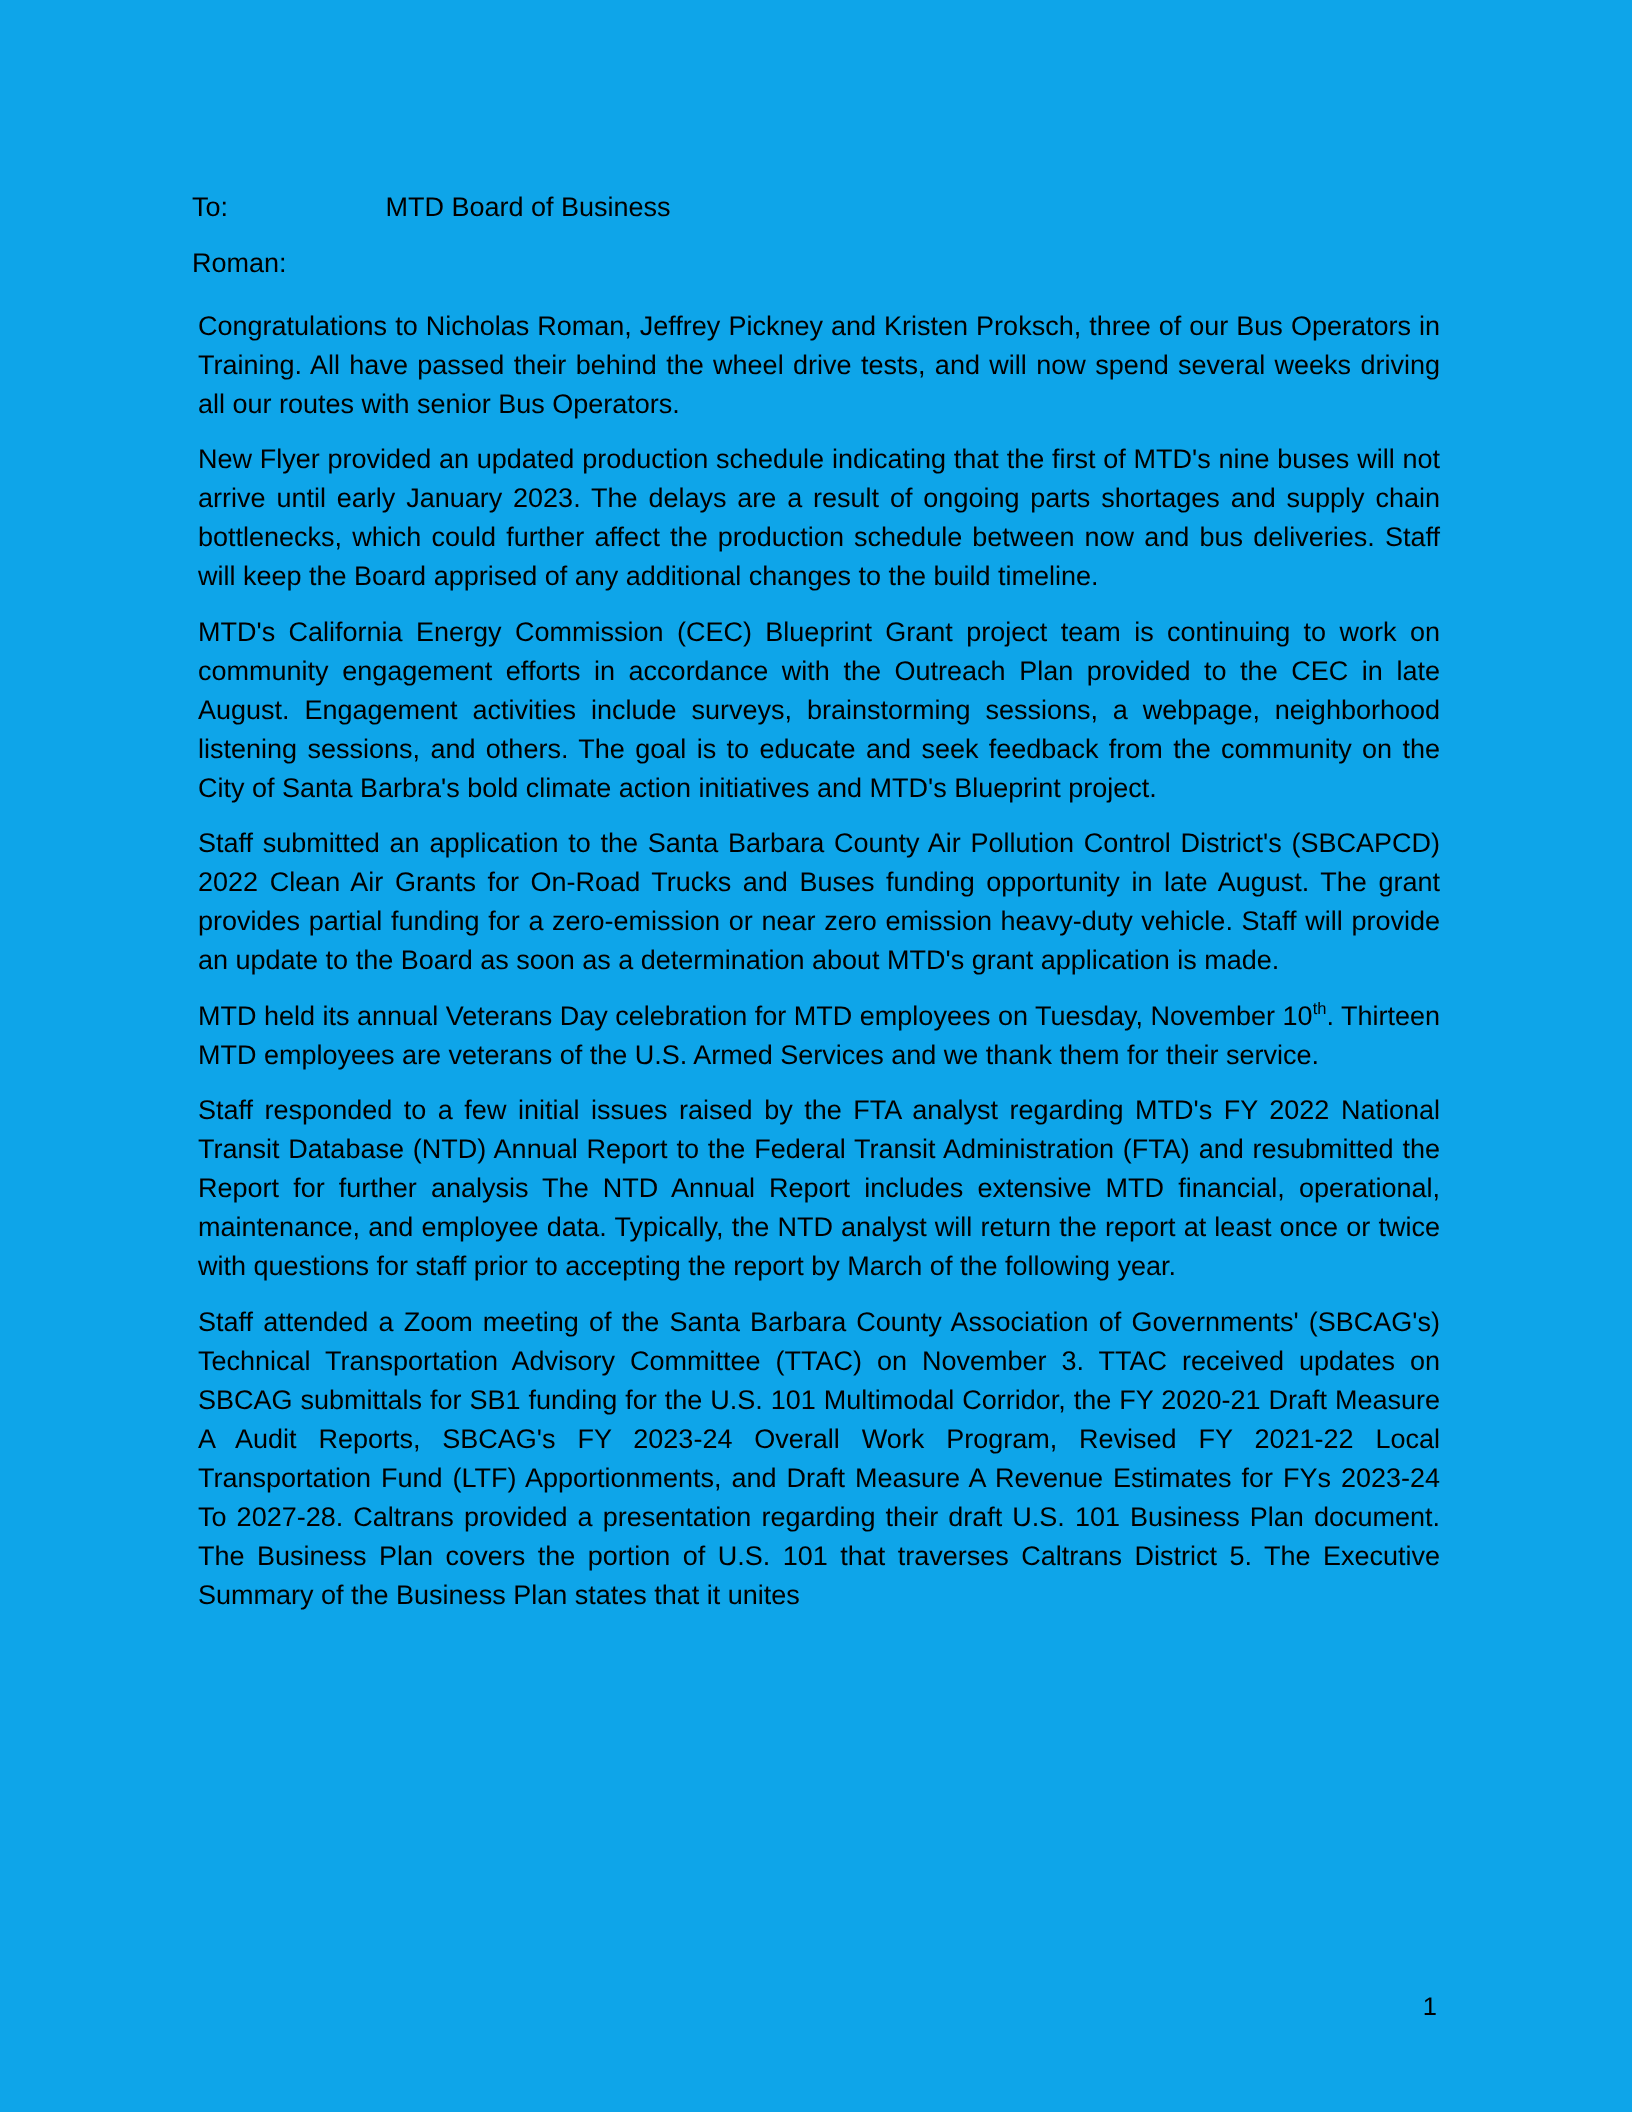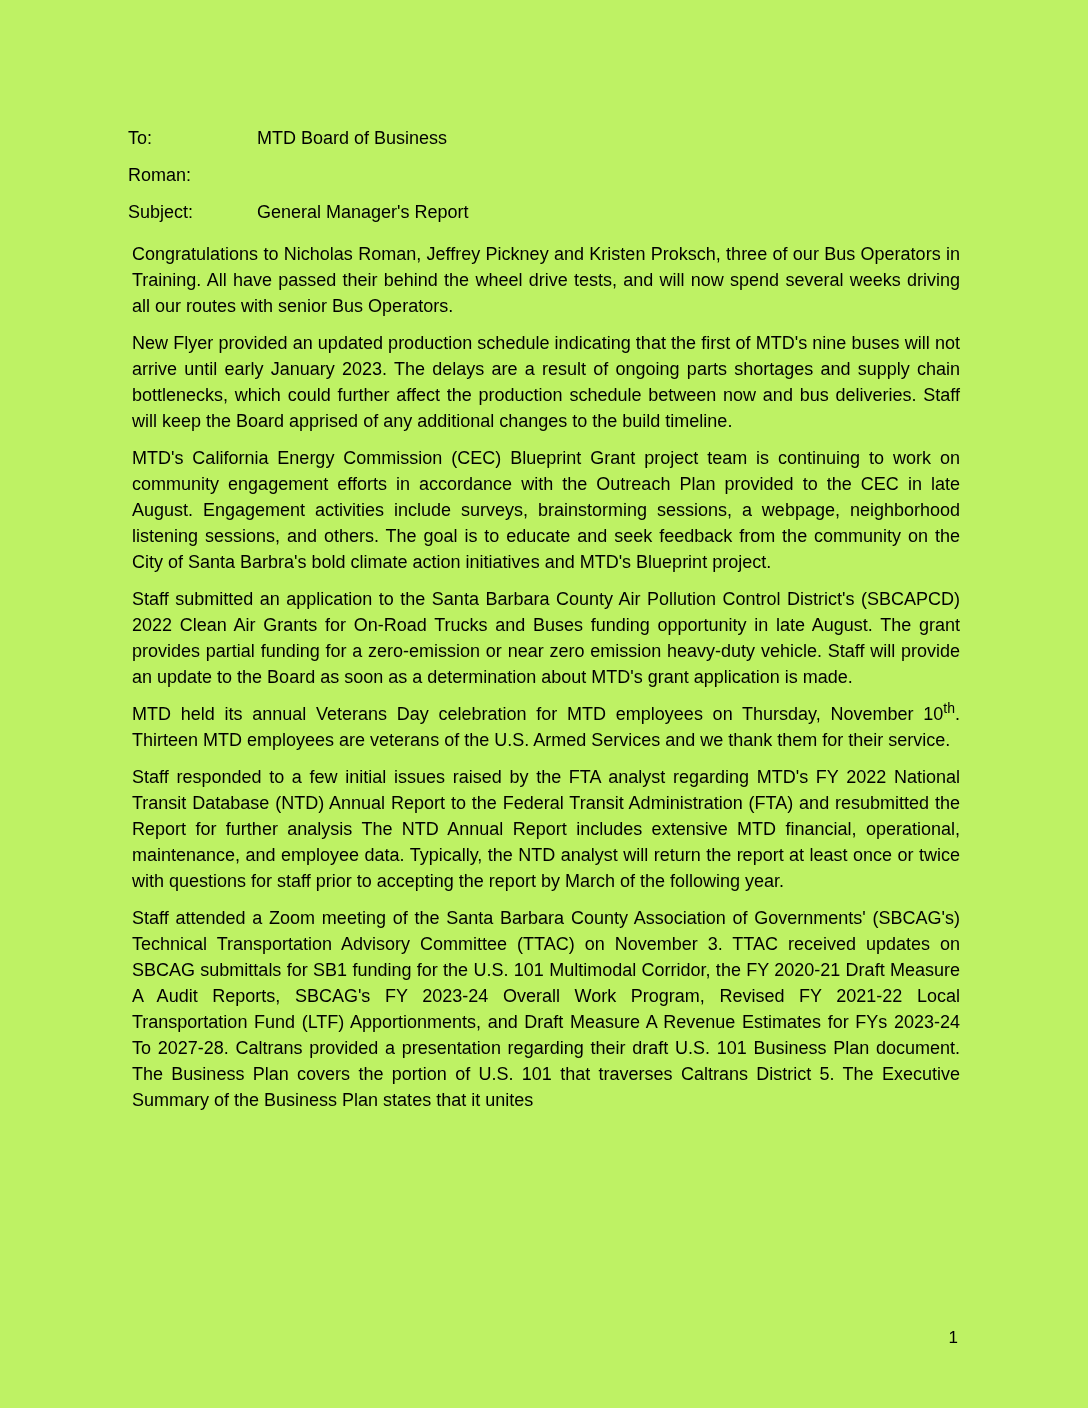--- a/index.html
+++ b/index.html
@@ -16,21 +16,21 @@
     overflow: hidden;
   }
   .page {
     position: absolute;
     left: 0;
     top: 0;
     width: 1088px;
     height: 1408px;
     box-sizing: border-box;
     padding: 128px 128px 0 128px;
-    background: #bef264;
+    background: #0ea5e9;
   }
   .memo-header {
     margin-bottom: 18px;
   }
   .header-row {
     display: flex;
     font-size: 18px;
     line-height: 21px;
     margin-bottom: 16px;
   }
@@ -44,21 +44,21 @@
   .memo-body {
     width: 832px;
   }
   .paragraph {
     font-size: 18px;
     line-height: 26px;
     text-align: justify;
     margin: 0 0 11px 4px;
   }
   .paragraph sup {
-    font-size: 14px;
+    font-size: 11px;
     line-height: 0;
     vertical-align: super;
   }
   .page-number {
     position: absolute;
     right: 130px;
     bottom: 60px;
     font-size: 17px;
     line-height: 20px;
   }
@@ -68,28 +68,24 @@
 
 <div class="page">
   <div class="memo-header">
       <div class="header-row">
         <span class="header-label">To:</span>
         <span class="header-value">MTD Board of Business</span>
       </div>
       <div class="header-row">
         <span class="header-label">Roman:</span>
       </div>
-      <div class="header-row">
-        <span class="header-label">Subject:</span>
-        <span class="header-value">General Manager's Report</span>
-      </div>
     </div>
   <div class="memo-body">
       <div class="paragraph"><span>Congratulations to Nicholas Roman, Jeffrey Pickney and Kristen Proksch, three of our Bus Operators in Training.  All have passed their behind the wheel drive tests, and will now spend several weeks driving all our routes with senior Bus Operators.</span></div>
       <div class="paragraph"><span>New Flyer provided an updated production schedule indicating that the first of MTD's nine buses will not arrive until early January 2023. The delays are a result of ongoing parts shortages and supply chain bottlenecks, which could further affect the production schedule between now and bus deliveries.  Staff will keep the Board apprised of any additional changes to the build timeline.</span></div>
       <div class="paragraph"><span>MTD's California Energy Commission (CEC) Blueprint Grant project team is continuing to work on community engagement efforts in accordance with the Outreach Plan provided to the CEC in late August. Engagement activities include surveys, brainstorming sessions, a webpage, neighborhood listening sessions, and others.  The goal is to educate and seek feedback from the community on the City of Santa Barbra's bold climate action initiatives and MTD's Blueprint project.</span></div>
       <div class="paragraph"><span>Staff submitted an application to the Santa Barbara County Air Pollution Control District's (SBCAPCD) 2022 Clean Air Grants for On-Road Trucks and Buses funding opportunity in late August.  The grant provides partial funding for a zero-emission or near zero emission heavy-duty vehicle.  Staff will provide an update to the Board as soon as a determination about MTD's grant application is made.</span></div>
-      <div class="paragraph"><span>MTD held its annual Veterans Day celebration for MTD employees on Thursday, November 10</span><sup>th</sup><span>. Thirteen MTD employees are veterans of the U.S. Armed Services and we thank them for their service.</span></div>
+      <div class="paragraph"><span>MTD held its annual Veterans Day celebration for MTD employees on Tuesday, November 10</span><sup>th</sup><span>. Thirteen MTD employees are veterans of the U.S. Armed Services and we thank them for their service.</span></div>
       <div class="paragraph"><span>Staff responded to a few initial issues raised by the FTA analyst regarding MTD's FY 2022 National Transit Database (NTD) Annual Report to the Federal Transit Administration (FTA) and resubmitted the Report for further analysis The NTD Annual Report includes extensive MTD financial, operational, maintenance, and employee data. Typically, the NTD analyst will return the report at least once or twice with questions for staff prior to accepting the report by March of the following year.</span></div>
       <div class="paragraph"><span>Staff attended a Zoom meeting of the Santa Barbara County Association of Governments' (SBCAG's) Technical Transportation Advisory Committee (TTAC) on November 3. TTAC received updates on SBCAG submittals for SB1 funding for the U.S. 101 Multimodal Corridor, the FY 2020-21 Draft Measure A Audit Reports, SBCAG's FY 2023-24 Overall Work Program, Revised FY 2021-22 Local Transportation Fund (LTF) Apportionments, and Draft Measure A Revenue Estimates for FYs 2023-24 To 2027-28. Caltrans provided a presentation regarding their draft U.S. 101 Business Plan document. The Business Plan covers the portion of U.S. 101 that traverses Caltrans District 5. The Executive Summary of the Business Plan states that it unites</span></div>
     </div>
   <div class="page-number">1</div>
 </div>
 
 </body></html>

